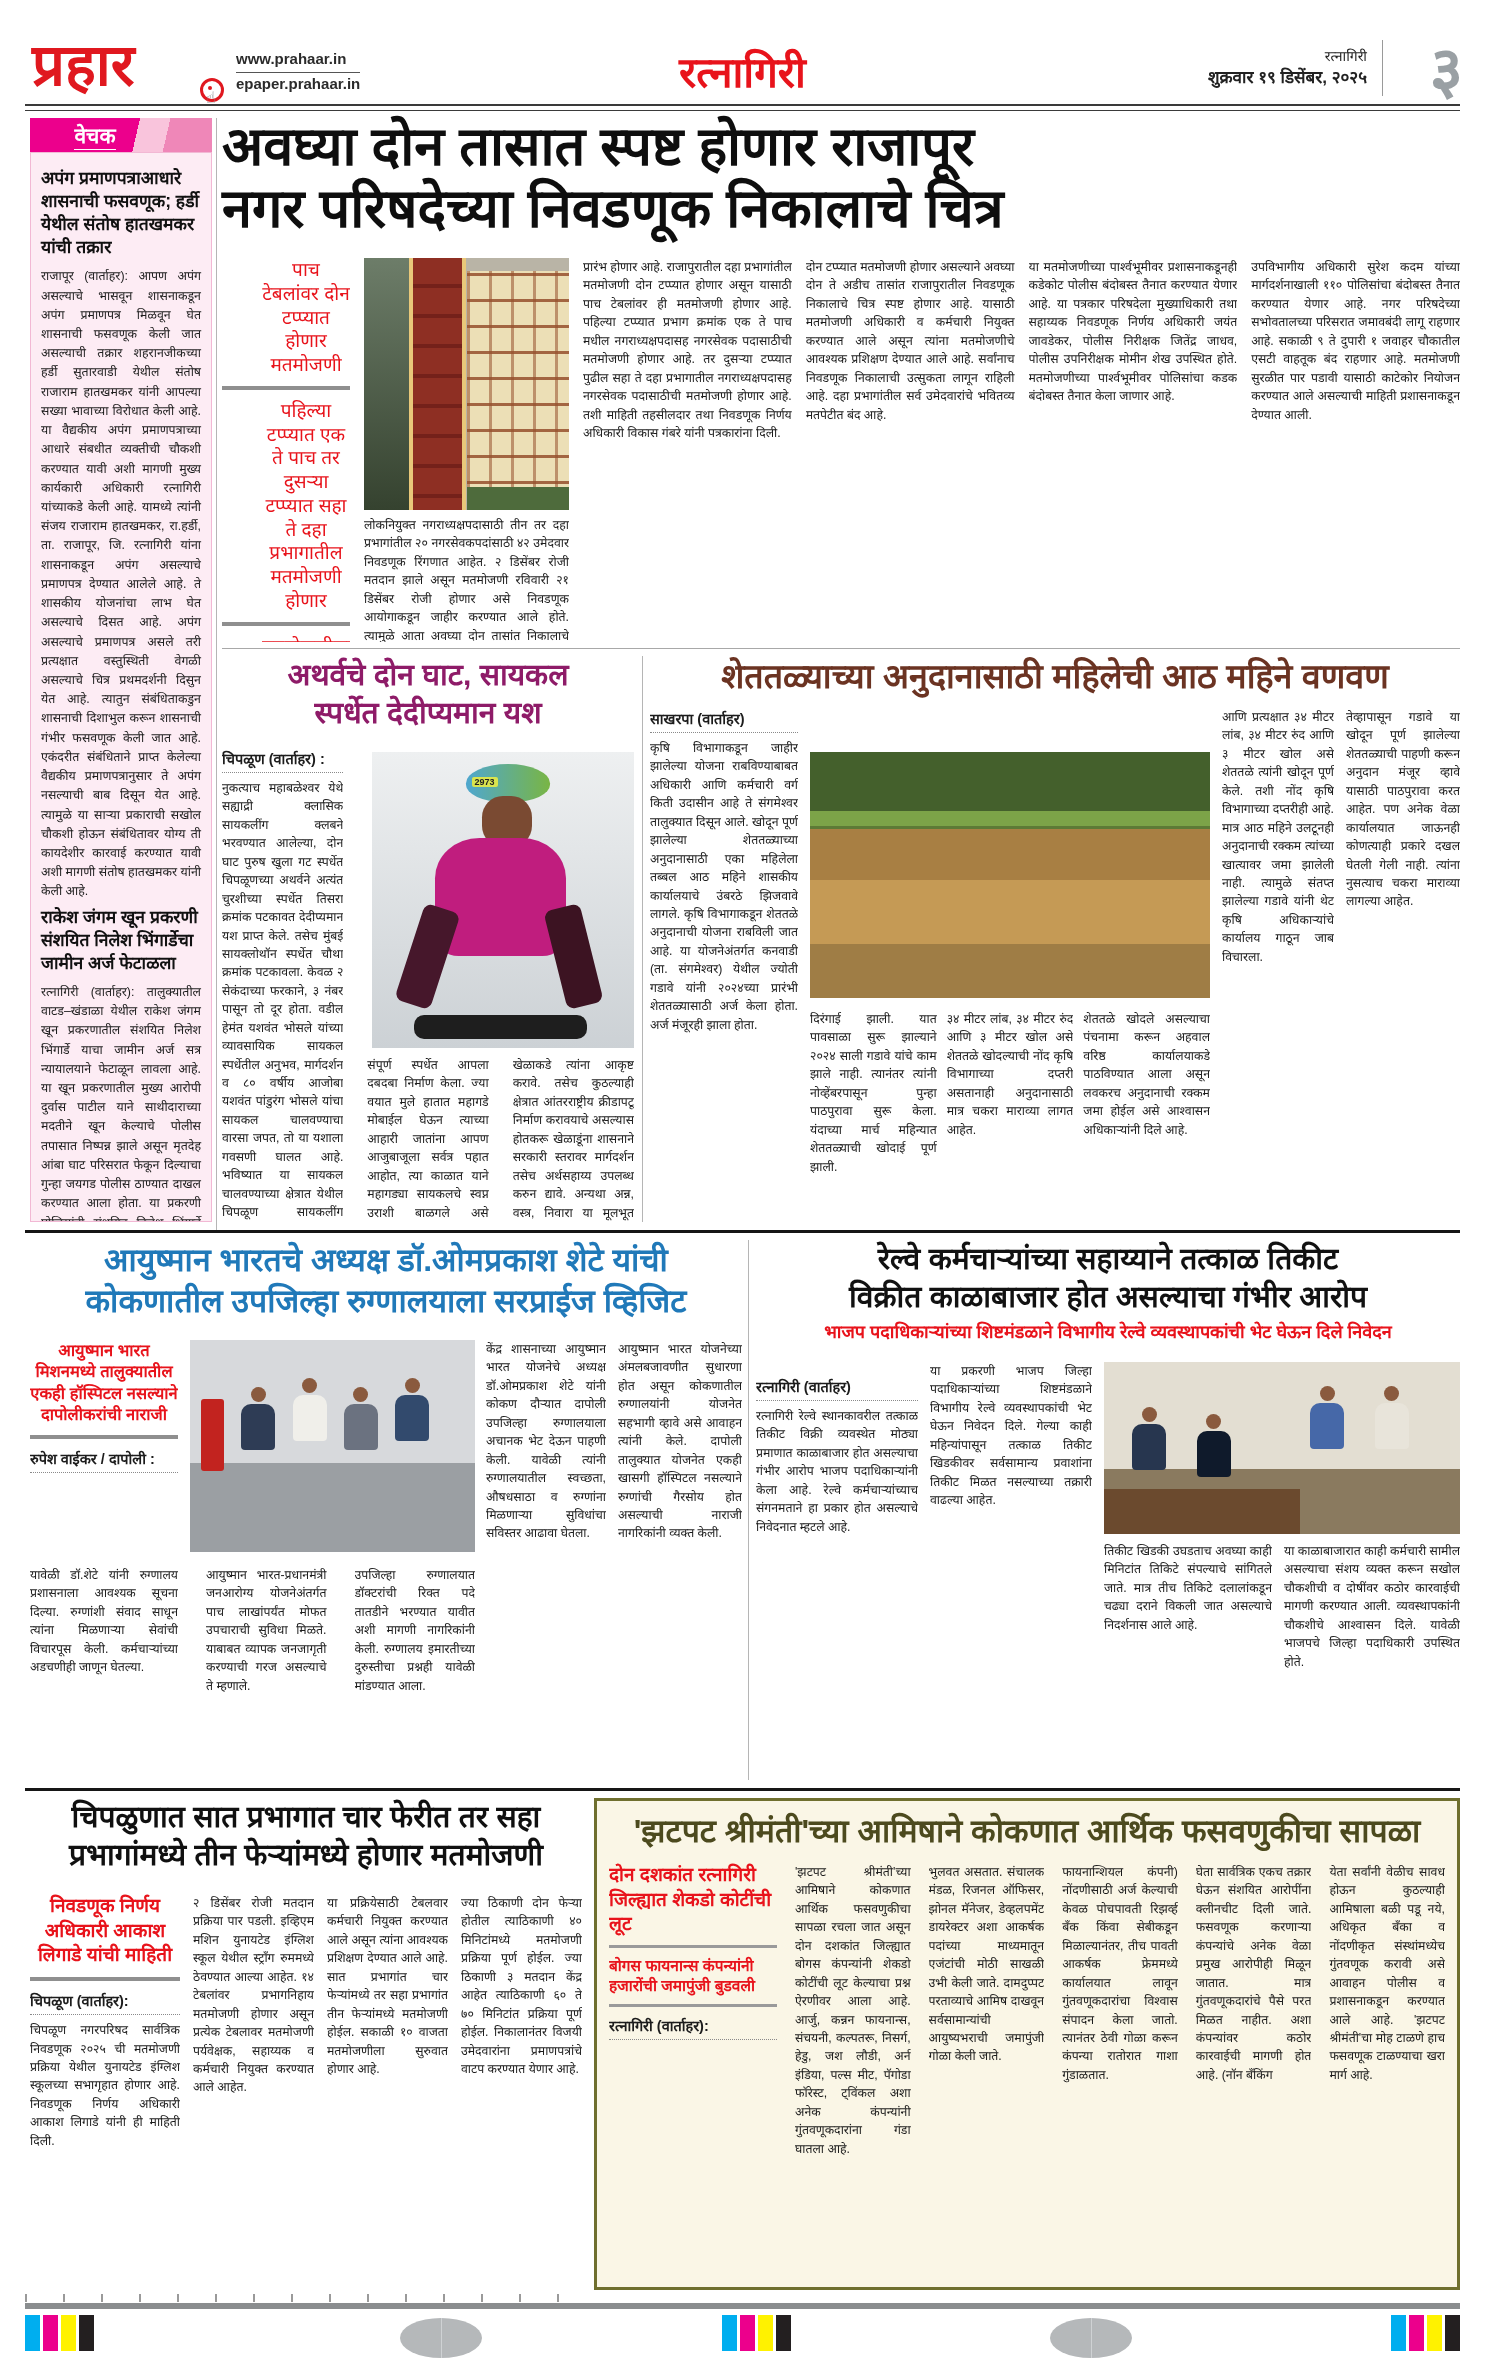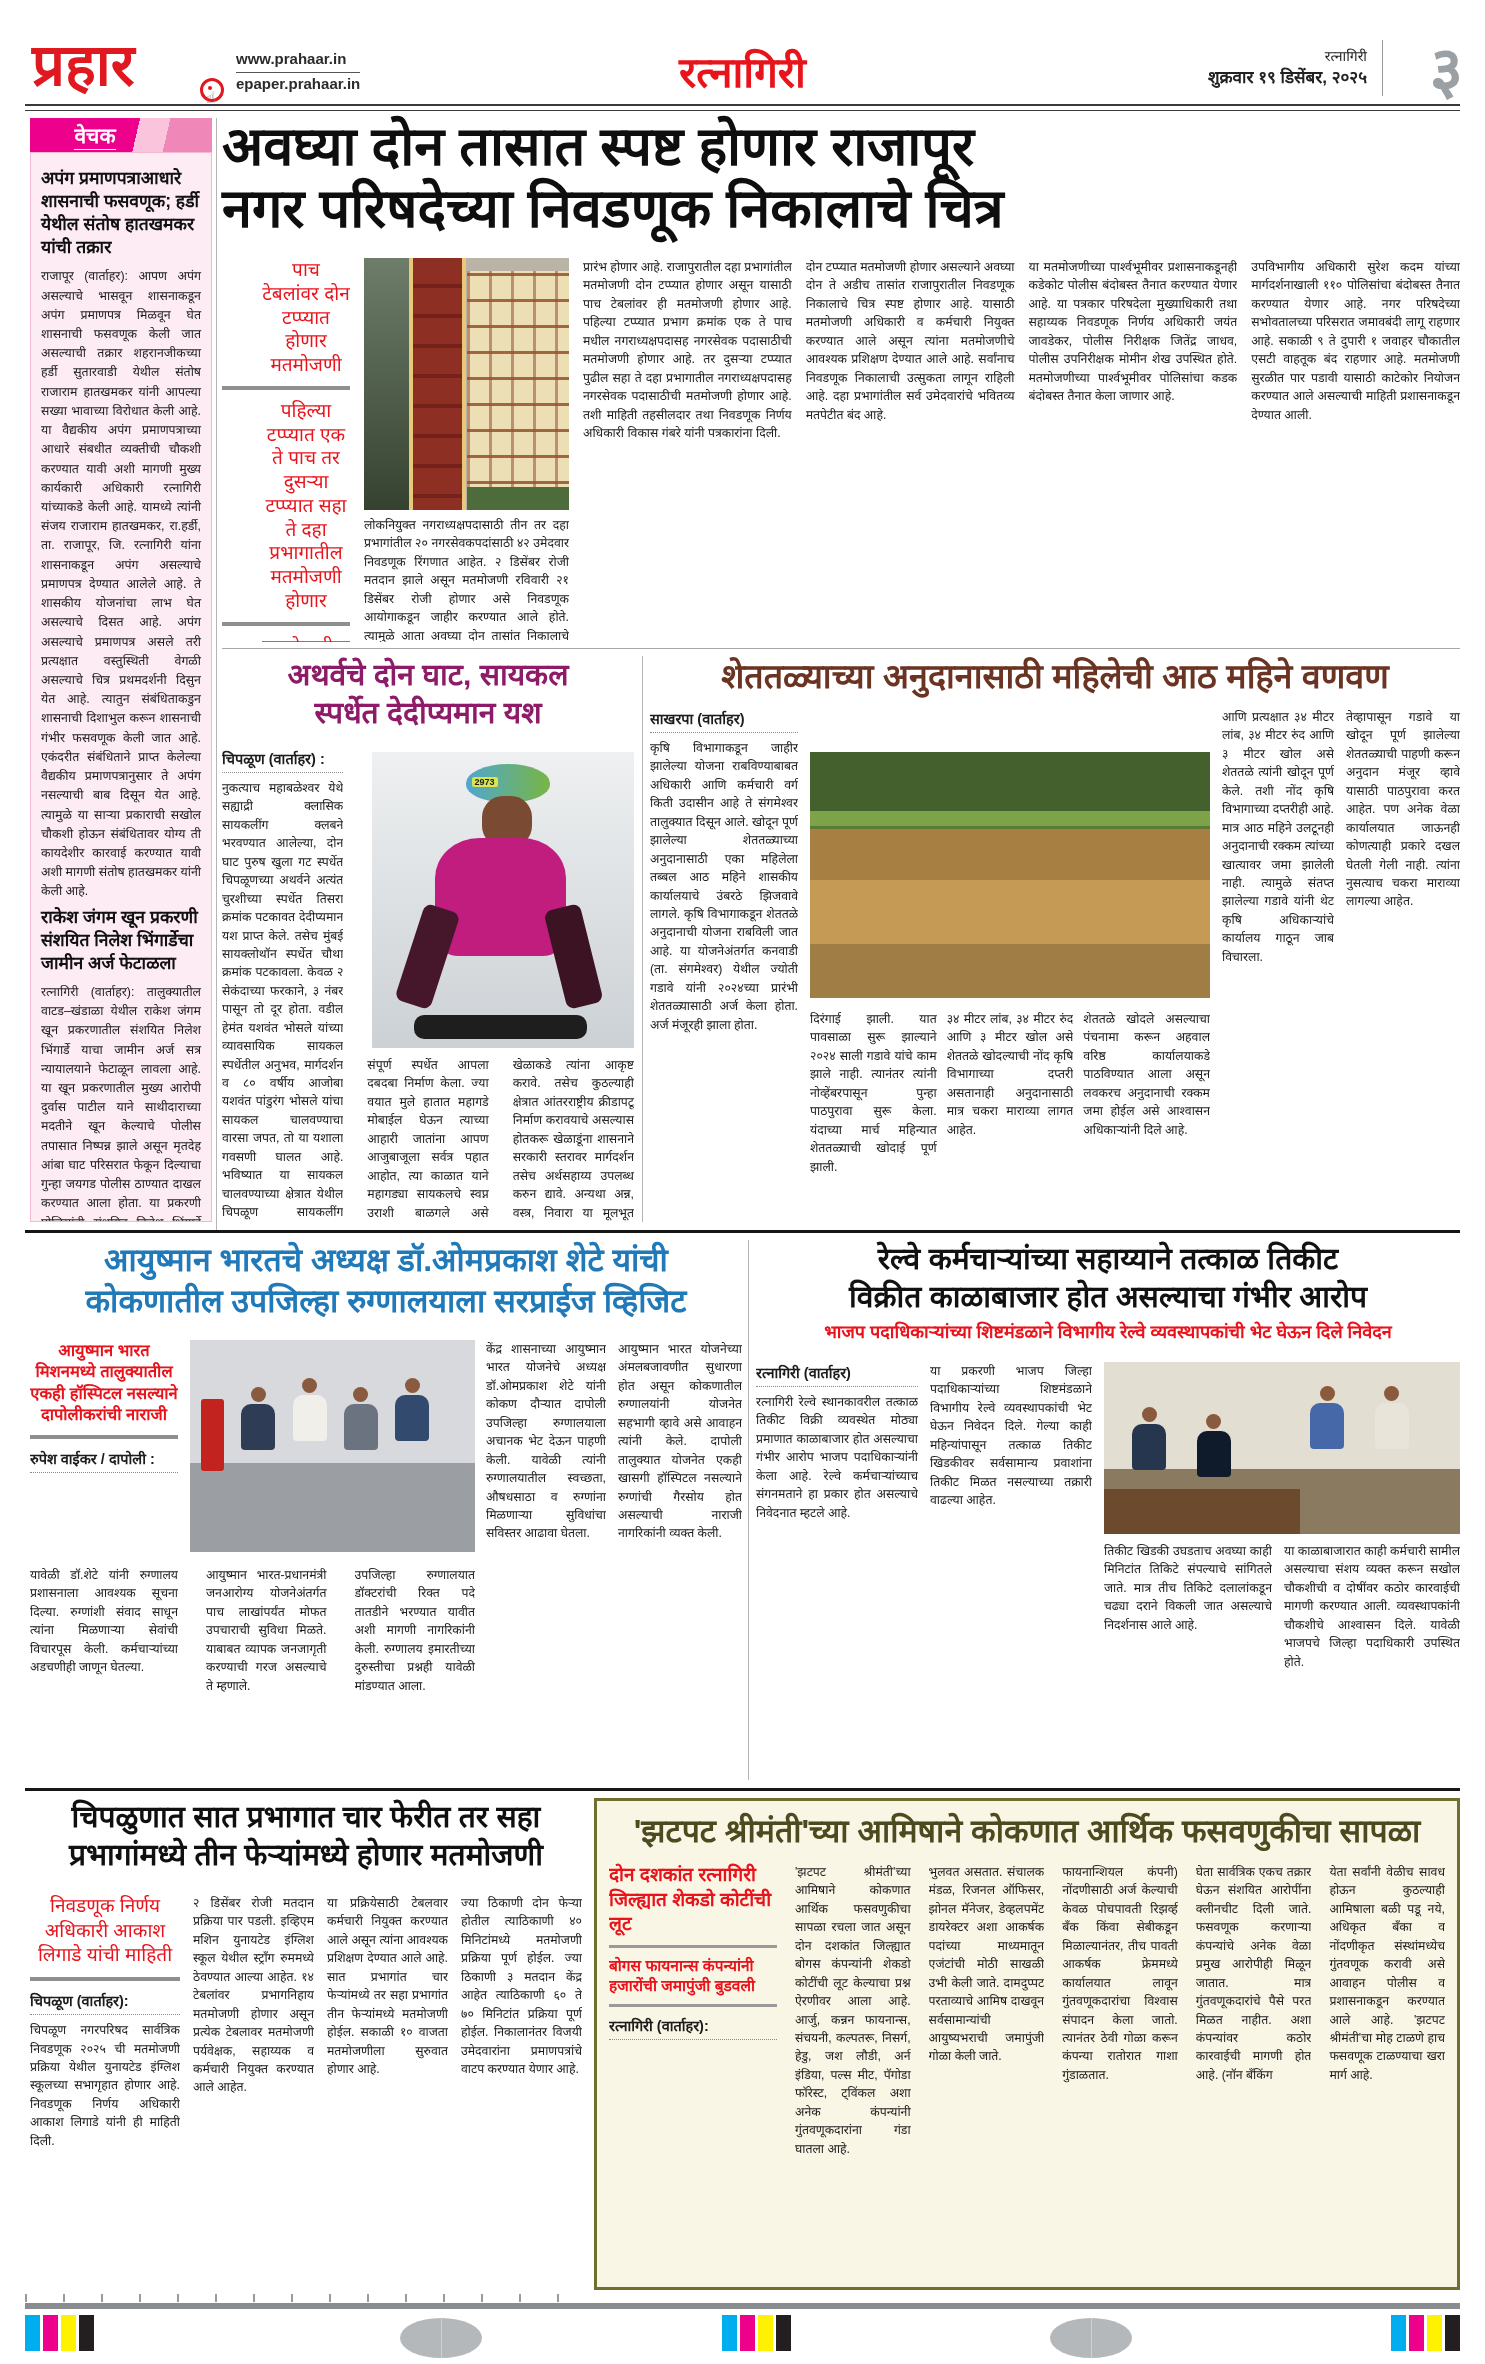--- a/index.html
+++ b/index.html
@@ -85,29 +85,29 @@
   .hosp-colsub{position:absolute;left:0;top:100px;width:148px;height:212px;}
   .hosp-colA{position:absolute;left:456px;top:100px;width:120px;height:440px;}
   .hosp-colB{position:absolute;left:588px;top:100px;width:124px;height:440px;}
   .hosp-below{position:absolute;left:0;top:326px;width:445px;height:214px;display:grid;grid-template-columns:148px 1fr 1fr;column-gap:28px;}
   
   .rail-art{position:absolute;left:756px;top:1240px;width:704px;height:540px;}
   .rail-h{font-size:30px;font-weight:800;color:#111;text-align:center;line-height:1.25;}
   .rail-sub{color:#e8131b;font-weight:800;font-size:18px;text-align:center;margin-top:4px;}
   .rail-photo{position:absolute;left:348px;top:122px;width:356px;height:172px;background:linear-gradient(180deg,#e3ded2 0 62%,#8a7a5f 62%);}
   .rail-desk{position:absolute;left:0;bottom:0;width:55%;height:26%;background:#6b4a2e;}
-  .rail-colA{position:absolute;left:0;top:122px;width:162px;height:418px;}
+  .rail-colA{position:absolute;left:0;top:136px;width:162px;height:418px;}
   .rail-colB{position:absolute;left:174px;top:122px;width:162px;height:418px;}
   .rail-colC{position:absolute;left:348px;top:302px;width:168px;height:238px;}
   .rail-colD{position:absolute;left:528px;top:302px;width:176px;height:238px;}
   
   .chip-art{position:absolute;left:30px;top:1798px;width:552px;height:492px;}
   .chip-h{font-size:30px;font-weight:800;text-align:center;line-height:1.25;color:#101010;}
   .chip-cols{position:absolute;left:0;right:0;top:96px;bottom:0;display:grid;grid-template-columns:150px 1fr 1fr 1fr;column-gap:13px;}
-  .chip-sub{color:#e8131b;font-weight:400;font-size:19px;text-align:center;line-height:1.3;}
+  .chip-sub{color:#e8131b;font-weight:700;font-size:19px;text-align:center;line-height:1.3;}
   
   .fraud-box{position:absolute;left:594px;top:1798px;width:866px;height:492px;border:3px solid #6f6f2e;background:#faf6e6;box-sizing:border-box;padding:10px 12px;}
   .fraud-h{font-size:32px;font-weight:800;color:#4c4a1e;text-align:center;line-height:1.25;}
   .fraud-cols{display:grid;grid-template-columns:168px 1fr 1fr 1fr 1fr 1fr;column-gap:18px;margin-top:12px;height:394px;}
   .fraud-sub1{color:#e8131b;font-weight:800;font-size:19px;line-height:1.3;}
   .fraud-sub2{color:#e8131b;font-weight:800;font-size:15.5px;line-height:1.3;margin-top:8px;}
   .fraud-rule{height:3px;background:#9a9a9a;margin:8px 0;}
   
   .press-bar{position:absolute;left:25px;right:25px;top:2303px;height:6px;background:#8a8d8f;}
   .ticks{position:absolute;left:25px;top:2294px;width:560px;height:8px;

